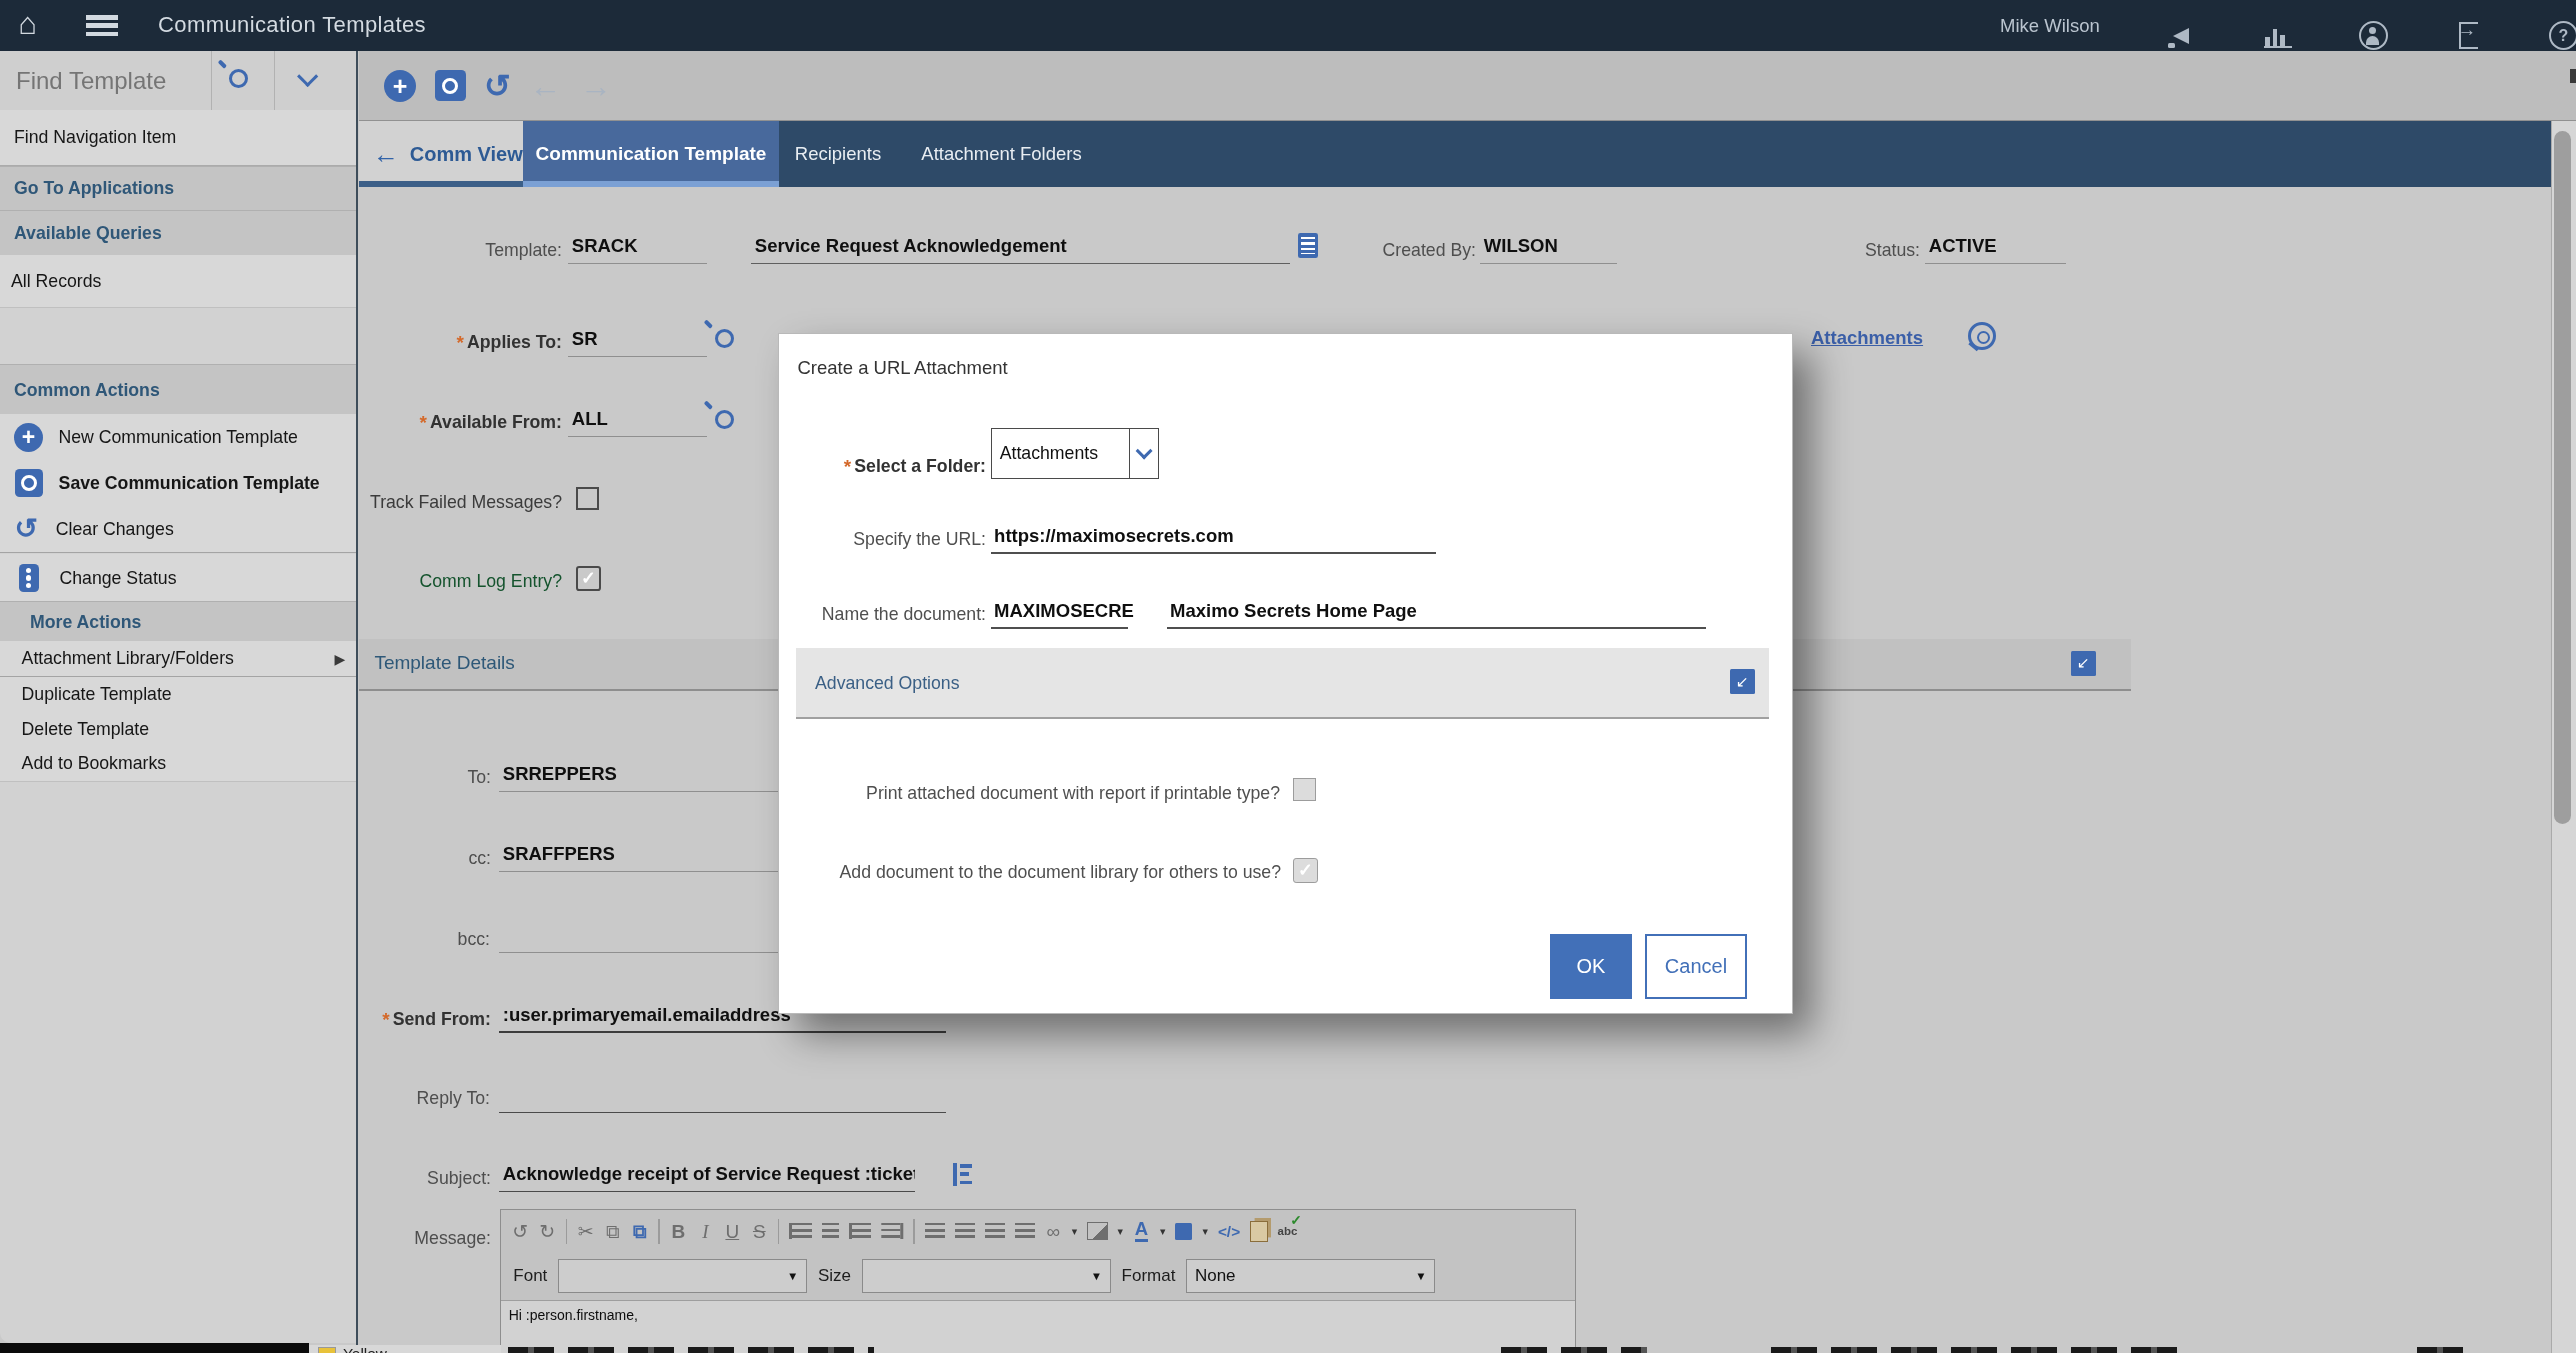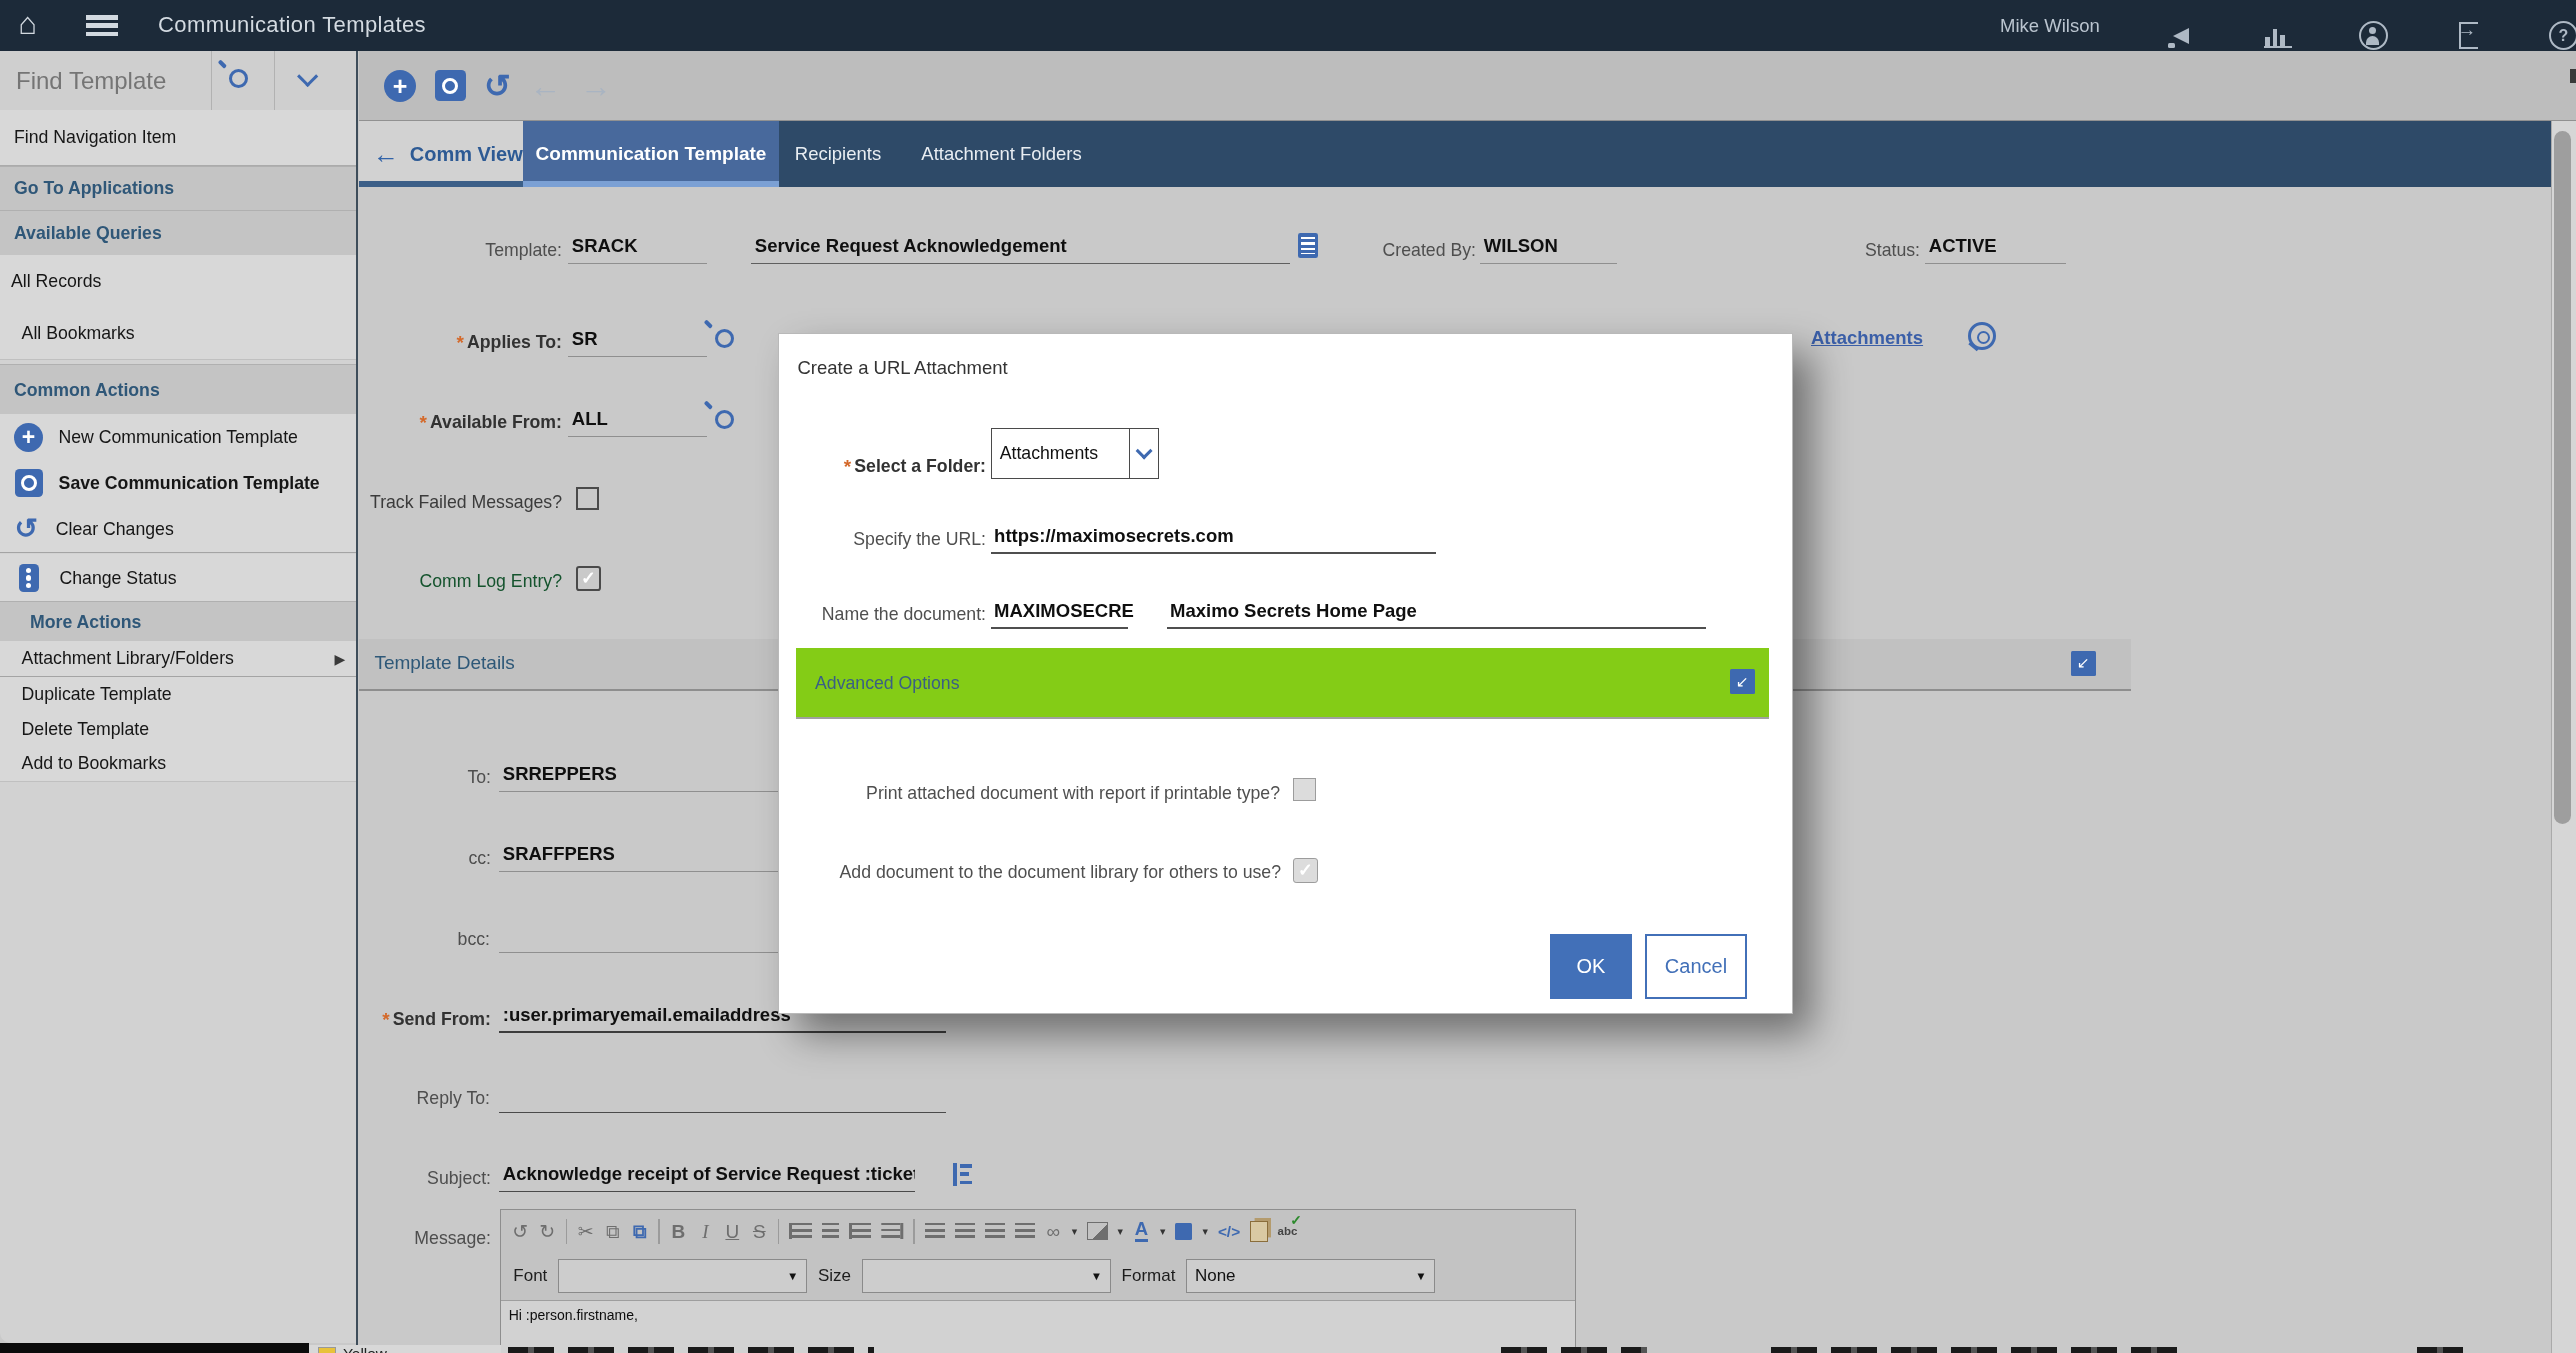--- a/index.html
+++ b/index.html
@@ -106,21 +106,21 @@
 
   
   .modal{position:absolute;left:778px;top:333px;width:1015px;height:681px;background:#ffffff;border:0.8px solid #b9b9b9;box-shadow:18.5px 20px 37px rgba(0,0,0,.45);box-sizing:border-box;}
   .m-title{position:absolute;left:18.5px;top:23px;font-size:18.5px;color:#333;}
   .m-lbl{position:absolute;color:#4f4f4f;font-size:17.7px;text-align:right;line-height:23px;white-space:nowrap;}
   .m-lbl.req{color:#323232;font-weight:bold;}
   .m-fld{position:absolute;color:#0f0f0f;font-size:18.5px;font-weight:600;line-height:28px;height:32px;border-bottom:2.3px solid #4f4f4f;padding-left:3.1px;box-sizing:border-box;white-space:nowrap;}
   .m-select{position:absolute;border:1.5px solid #4a4a4a;background:#fff;display:flex;box-sizing:border-box;}
   .m-select .txt{flex:1;display:flex;align-items:center;padding-left:7.7px;font-size:17.7px;color:#111;}
   .m-select .dd{width:28px;border-left:1.5px solid #4a4a4a;display:flex;align-items:center;justify-content:center;}
-  .m-band{position:absolute;background:#84cc16;border-bottom:2.3px solid #a0a0a0;box-sizing:border-box;}
+  .m-band{position:absolute;background:#e5e5e5;border-bottom:2.3px solid #a0a0a0;box-sizing:border-box;}
   .m-band .t{position:absolute;left:19px;top:25px;color:#3a5f85;font-size:17.7px;}
   .btn-ok{position:absolute;background:#4270b8;color:#fff;font-size:20px;display:flex;align-items:center;justify-content:center;cursor:pointer;}
   .btn-cancel{position:absolute;background:#fff;border:2.3px solid #4270b8;color:#4270b8;font-size:20px;display:flex;align-items:center;justify-content:center;box-sizing:border-box;cursor:pointer;}
 
   
   .sb-track{position:absolute;left:2551px;top:121px;width:25.4px;height:1233px;background:#d6d6d6;border-left:0.8px solid #aaa;}
   .sb-thumb{position:absolute;left:2554px;top:131px;width:17px;height:693px;background:#9e9e9e;border-radius:8.5px;}
   .sliver-text{position:absolute;height:7px;background:repeating-linear-gradient(90deg,#1a1a1a 0 20px,#555 20px 26px,#1a1a1a 26px 46px,transparent 46px 60px);}
 </style>
 </head>
@@ -174,23 +174,20 @@
         <span style="margin-left:14px;">Find Navigation Item</span>
       </div>
     <div class="srow shead" style="top:115px;height:43px;">
         <span style="margin-left:14px;">Go To Applications</span>
       </div>
     <div class="srow shead" style="top:159px;height:44px;">
         <span style="margin-left:14px;">Available Queries</span>
       </div>
     <div class="srow sitem" style="top:204px;height:52px;">
         <span style="margin-left:11px;">All Records</span>
-      </div>
-    <div class="srow sitem" style="top:256px;height:52px;">
-        <span style="margin-left:21.6px;">All Bookmarks</span>
       </div>
     <div class="srow shead" style="top:313px;height:50px;">
         <span style="margin-left:14px;">Common Actions</span>
       </div>
     <div class="srow sitem" style="top:363px;height:46px;">
       <span class="pcirc" style="margin-left:14px;">+</span>
       <span style="margin-left:15.4px;">New Communication Template</span>
     </div>
     <div class="srow sitem" style="top:409px;height:46px;">
       <span class="saveic" style="margin-left:14.6px;">

